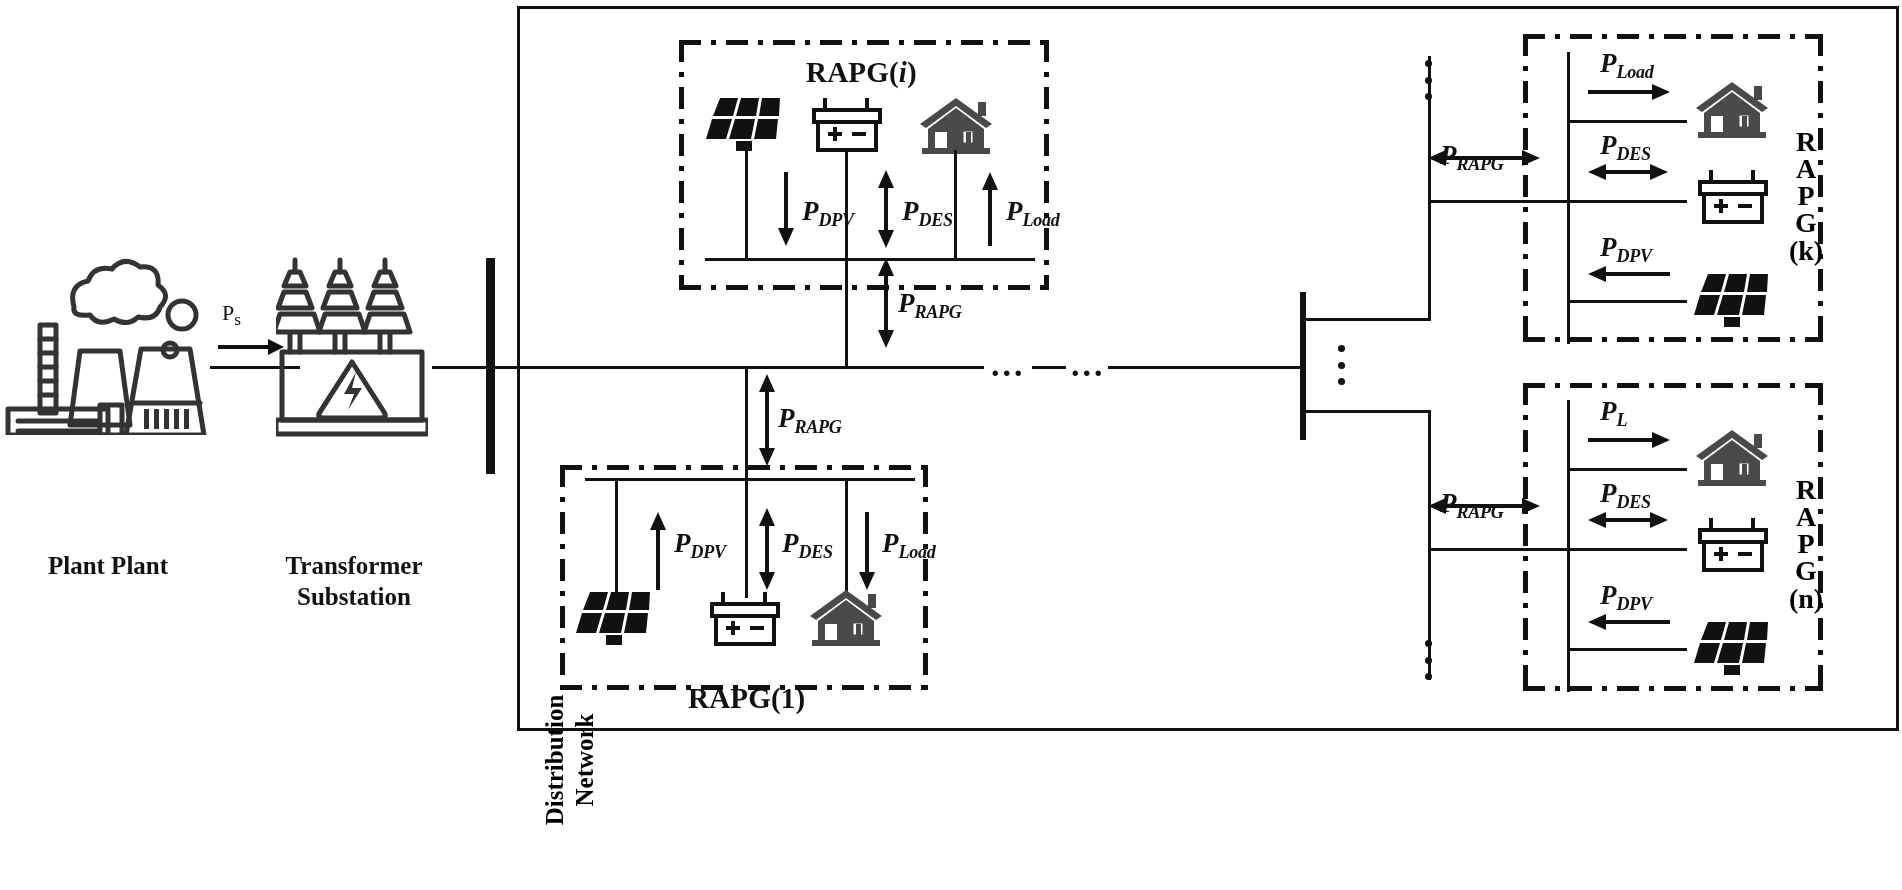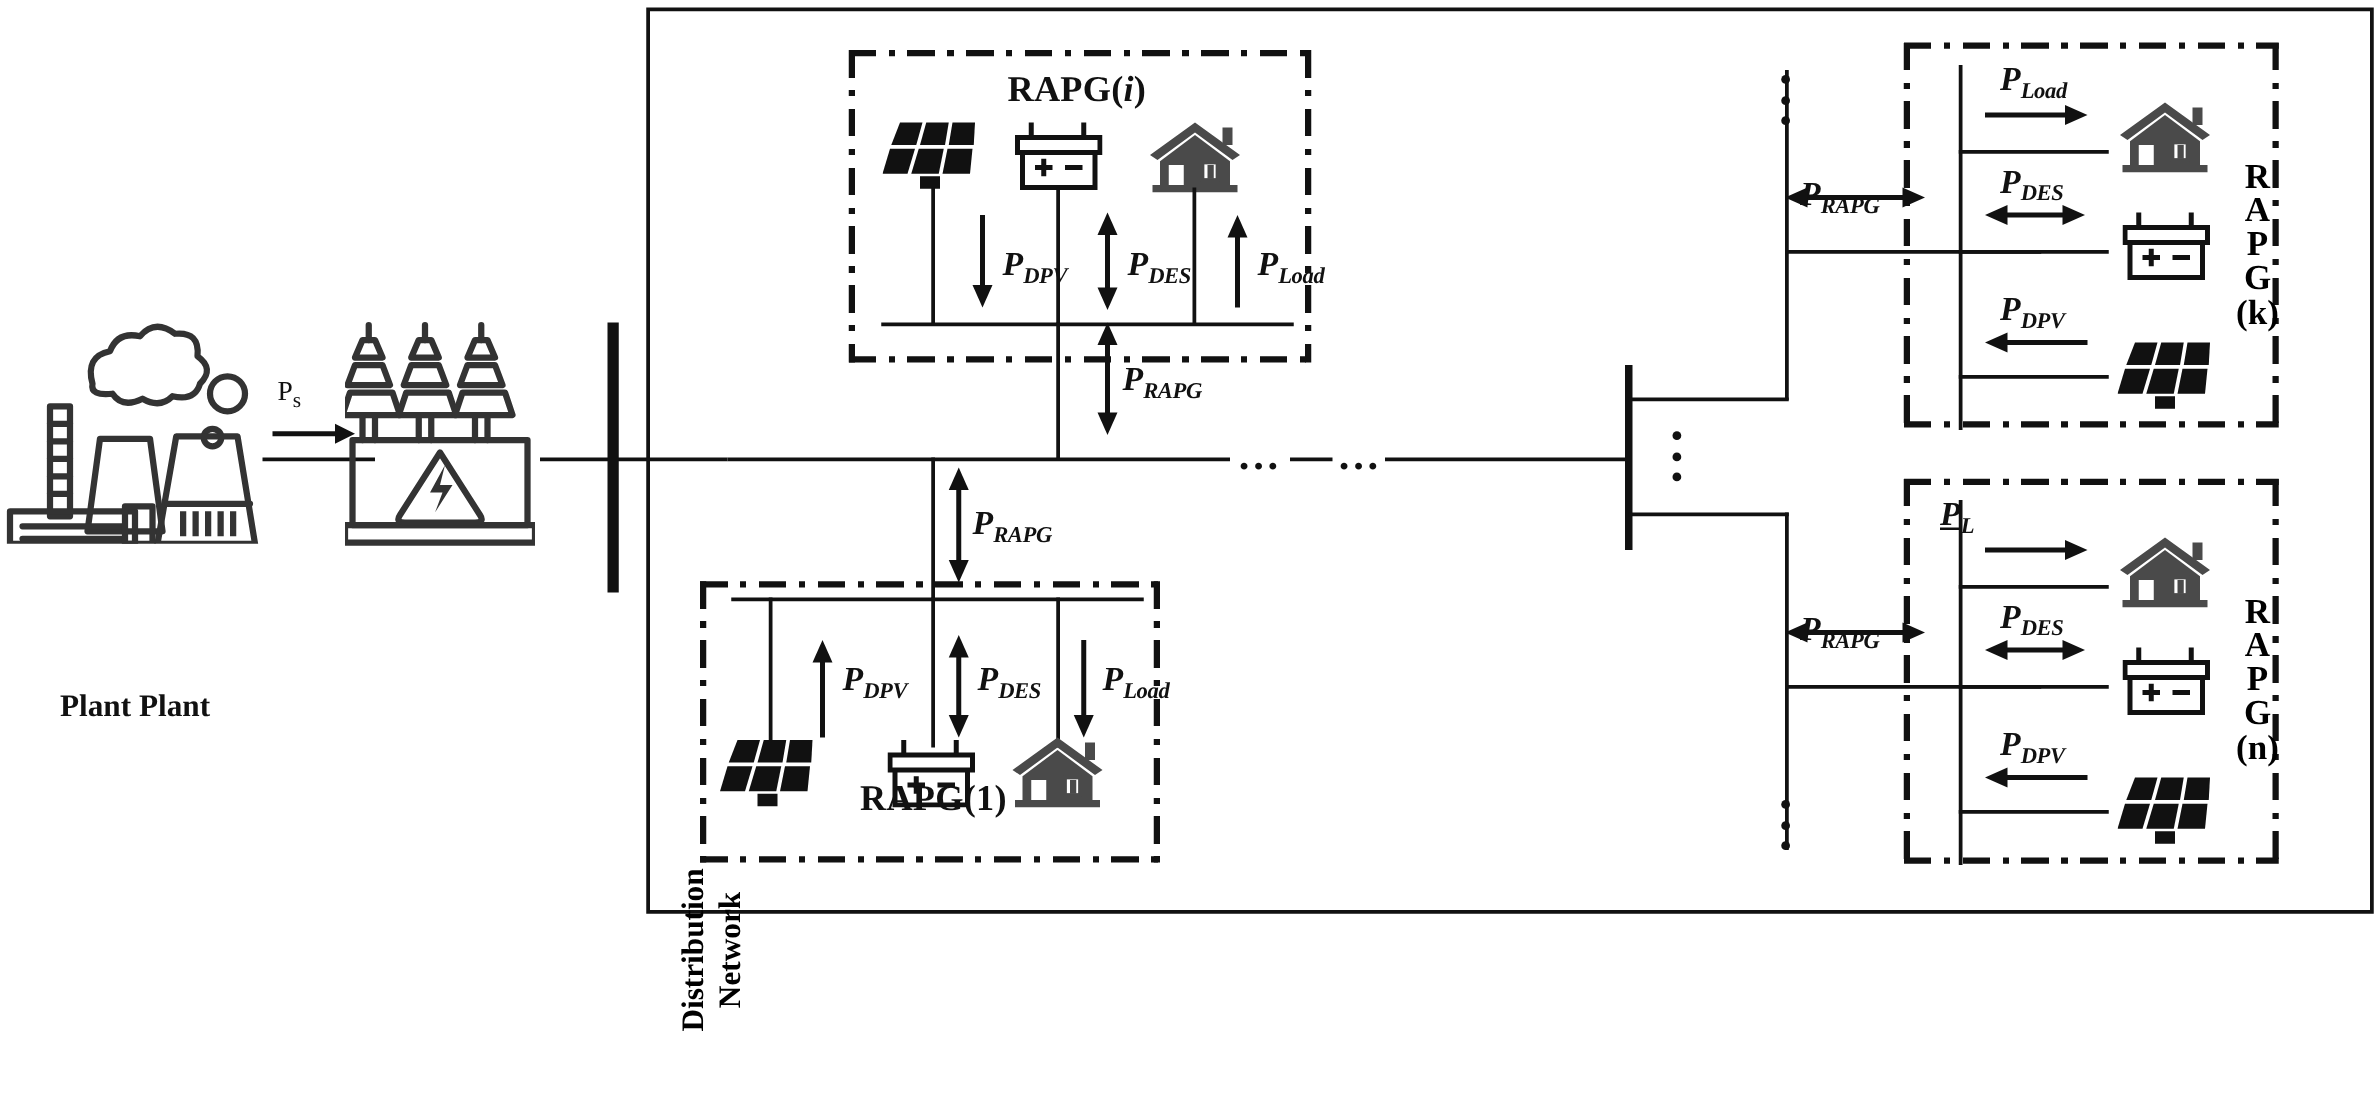--- a/index.html
+++ b/index.html
@@ -218,20 +218,21 @@
         </g>
 
         <path d="M6 104 H146 V172 H6 Z"></path>
         <path d="M0 172 H152 V186 H0 Z"></path>
 
         <path d="M76 114 L108 164 Q112 170 104 170 L48 170 Q40 170 44 164 Z"></path>
       </g>
       <path d="M80 124 L68 146 H78 L72 162 L86 140 H76 Z" fill="#333333"></path>
     </svg>
   </div>
+  <div class="label plant-lbl" style="left:270px; top:550px; width:168px;">Transformer<br>Substation</div>
 
   <div class="hline" style="left:432px; top:366px; width:150px;"></div>
 
   <div class="busbar" style="left:486px; top:258px; height:216px;"></div>
 
   <div class="vert-lbl" style="left:540px; top:880px; width:240px;">Distribution<br>Network</div>
 
   <div class="hline" style="left:582px; top:366px; width:402px;"></div>
   <div class="dots-h" style="left:988px; top:348px;">...</div>
   <div class="hline" style="left:1032px; top:366px; width:34px;"></div>
@@ -407,21 +408,21 @@
         <rect x="44" y="34" width="12" height="14"></rect>
       </g>
       <g fill="#4a4a4a">
         <rect x="44" y="34" width="12" height="14" fill="none" stroke="#4a4a4a" stroke-width="3"></rect>
         <rect x="48" y="36" width="5" height="11"></rect>
         <rect x="4" y="52" width="68" height="6"></rect>
       </g>
     </svg>
   </div>
 
-  <div class="label title-lbl" style="left:688px; top:623px;">RAPG(1)</div>
+  <div class="label title-lbl" style="left:688px; top:682px;">RAPG(1)</div>
 
   <div class="busbar-thin" style="left:1300px; top:292px; height:148px;"></div>
 
   <div class="hline" style="left:1303px; top:318px; width:128px;"></div>
   <div class="vline" style="left:1428px; top:56px; height:264px;"></div>
   <div class="hline" style="left:1428px; top:200px; width:205px;"></div>
 
   <div class="hline" style="left:1303px; top:410px; width:128px;"></div>
   <div class="vline" style="left:1428px; top:410px; height:270px;"></div>
   <div class="hline" style="left:1428px; top:548px; width:205px;"></div>
@@ -542,21 +543,21 @@
 A
 P
 G
 (k)</div>
 
   <div class="dd-box" style="left:1523px; top:383px; width:300px; height:308px;"></div>
 
   <div class="vline" style="left:1567px; top:400px; height:292px;"></div>
 
   <div class="hline" style="left:1567px; top:468px; width:120px;"></div>
-  <div class="label psym" style="left:1552px; top:396px;text-decoration:underline;">P<sub>L</sub></div>
+  <div class="label psym" style="left:1600px; top:396px;">P<sub>L</sub></div>
   <div class="arrow" style="left:1588px; top:430px; width:82px; height:20px;">
     <svg width="82" height="20" viewBox="0 0 82 20">
       <line x1="0" y1="10" x2="66" y2="10" stroke="#111" stroke-width="4"></line>
       <polygon points="64,2 64,18 82,10" fill="#111"></polygon>
     </svg>
   </div>
   <div class="icon" style="left:1694px; top:428px; width:76px; height:58px;">
     <svg width="76" height="58" viewBox="0 0 76 58">
       <g fill="#4a4a4a">
         <polygon points="38,2 74,28 68,32 38,10 8,32 2,28"></polygon>

